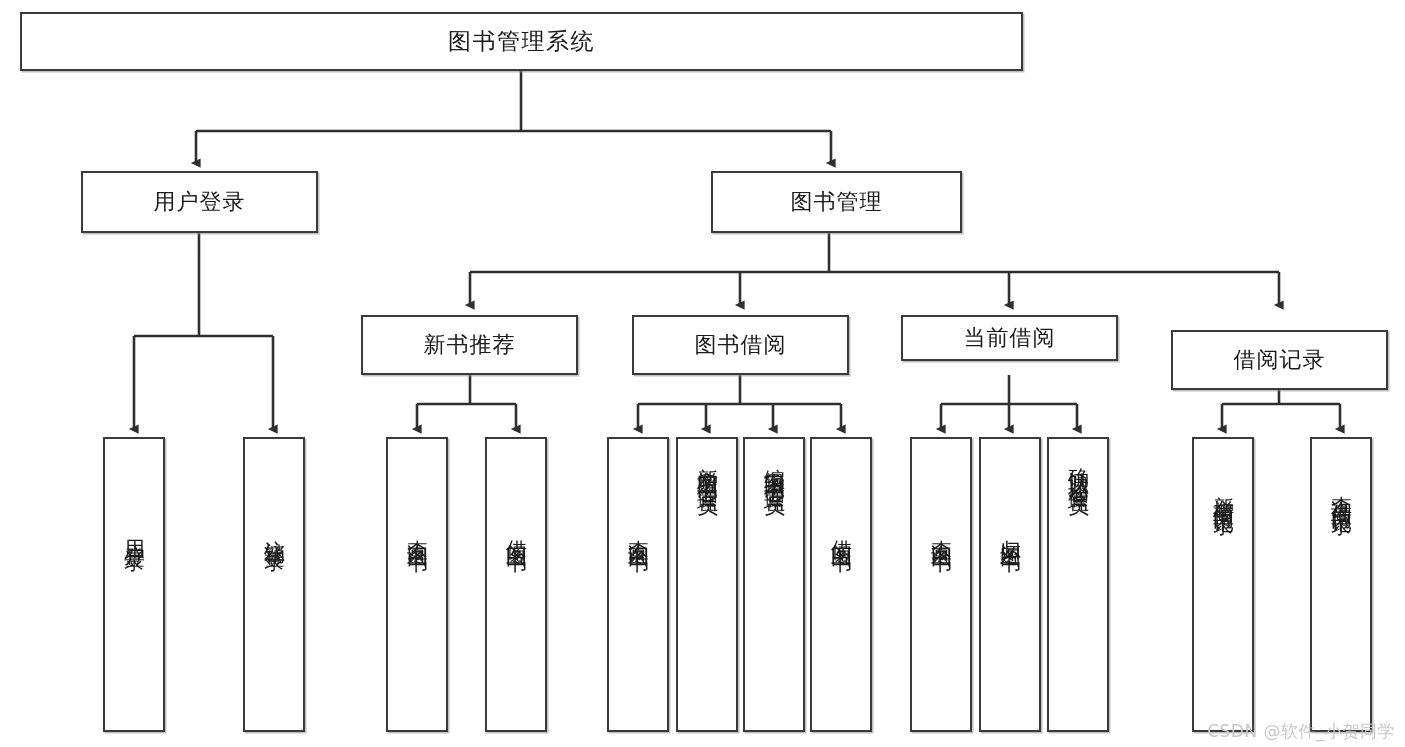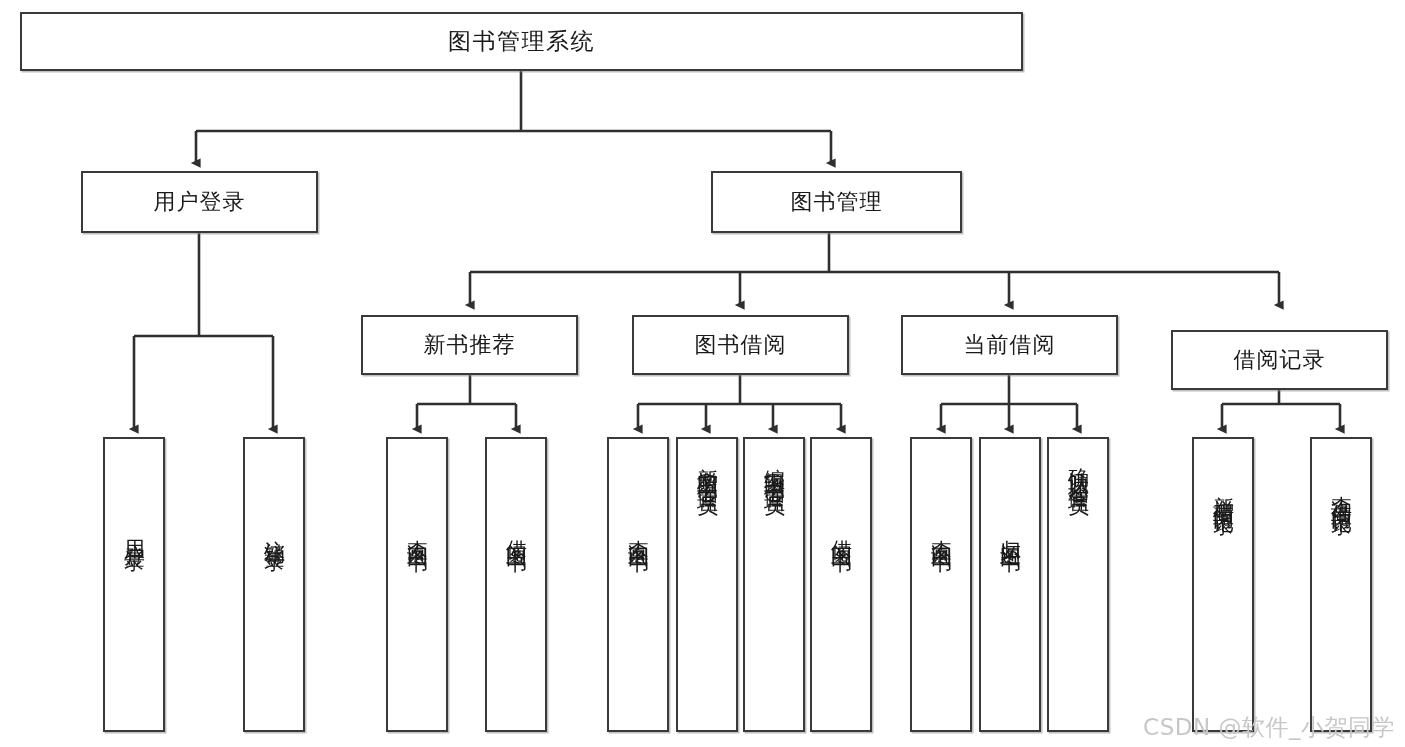--- a/index.html
+++ b/index.html
@@ -63,21 +63,21 @@
     text-orientation: upright;
     font-size: 21px;
     letter-spacing: 4px;
     line-height: 1;
     margin: 0 auto;
   }
   .watermark {
     position: absolute;
     right: 10px;
     bottom: 4px;
-    font-size: 23px;
+    font-size: 17px;
     color: #c7c7c7;
     letter-spacing: 0.5px;
     white-space: nowrap;
     user-select: none;
   }
 </style>
 </head>
 <body>
 
 <div id="diagram-root">
@@ -145,21 +145,21 @@
   <div class="node horiz" style="left:711px; top:171px; width:251px; height:62px;">
     <span class="label">图书管理</span>
   </div>
 
   <div class="node horiz" style="left:361px; top:315px; width:217px; height:60px;">
     <span class="label">新书推荐</span>
   </div>
   <div class="node horiz" style="left:632px; top:315px; width:217px; height:60px;">
     <span class="label">图书借阅</span>
   </div>
-  <div class="node horiz" style="left:901px; top:315px; width:217px; height:60px;">
+  <div class="node horiz" style="left:901px; top:315px; width:217px; height:46px;">
     <span class="label">当前借阅</span>
   </div>
   <div class="node horiz" style="left:1171px; top:330px; width:217px; height:60px;">
     <span class="label">借阅记录</span>
   </div>
 
   <div class="node vert" style="left:103px; top:437px; width:62px; height:295px; padding-top:84px;">
     <span class="label">用户登录</span>
   </div>
   <div class="node vert" style="left:243px; top:437px; width:62px; height:295px; padding-top:84px;">

